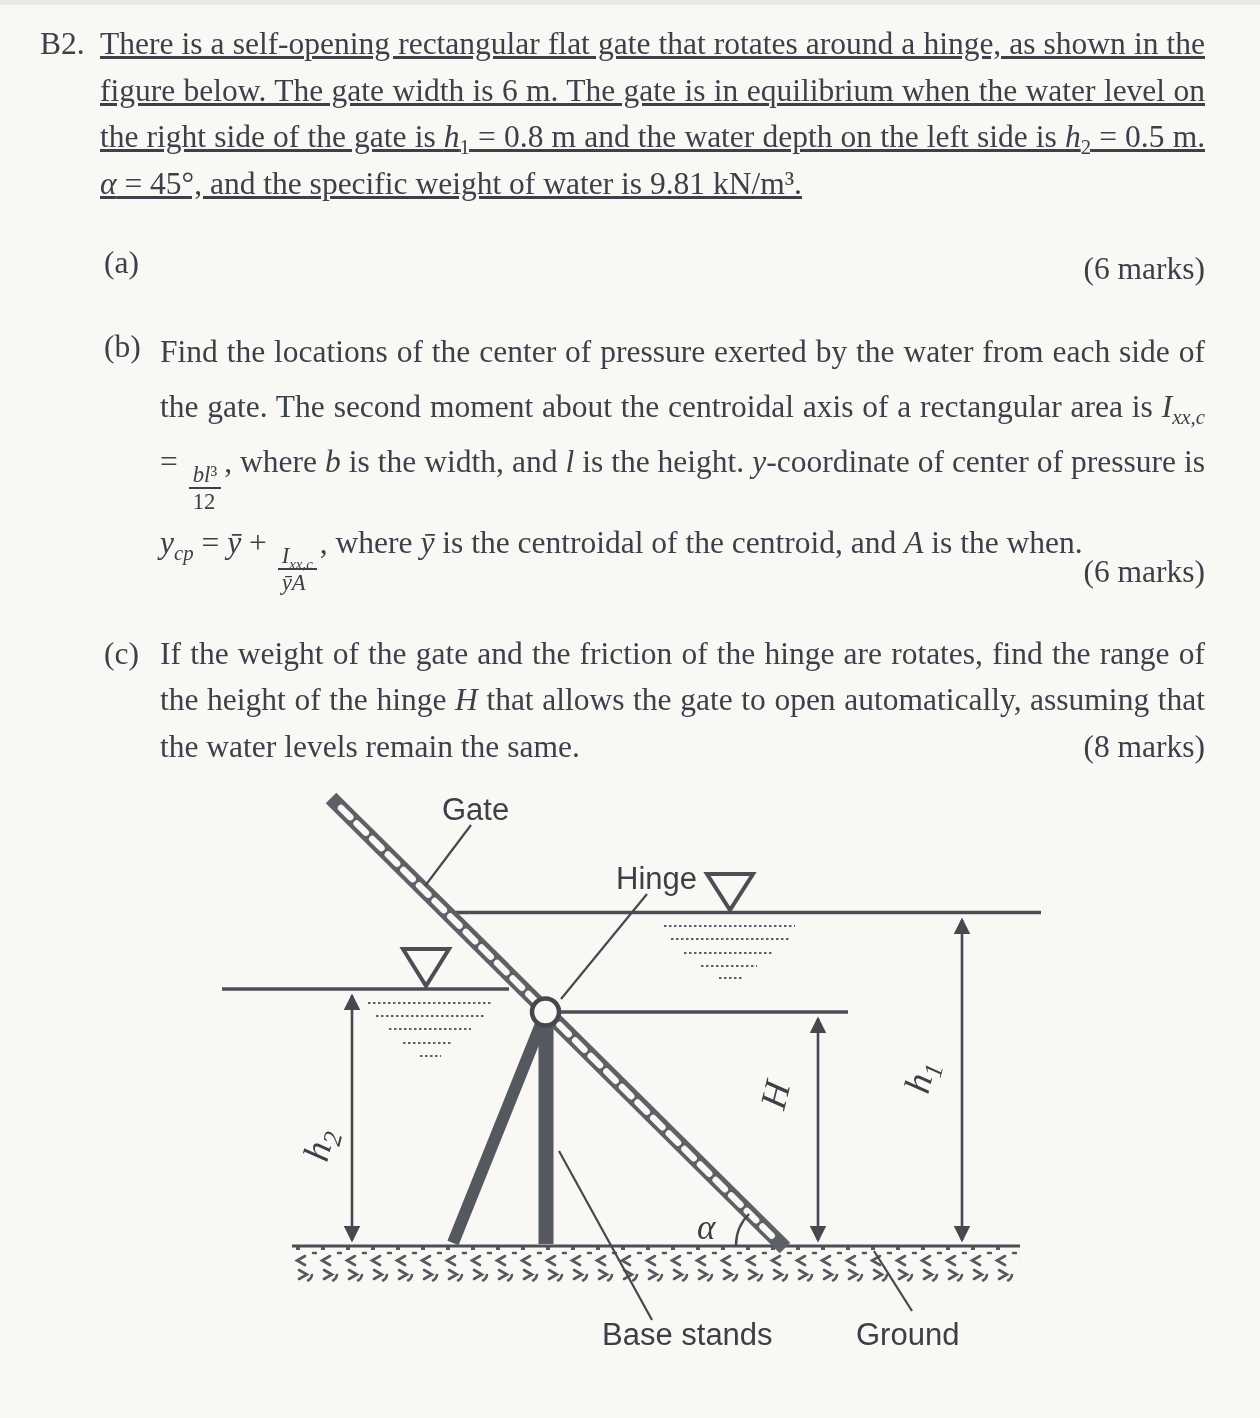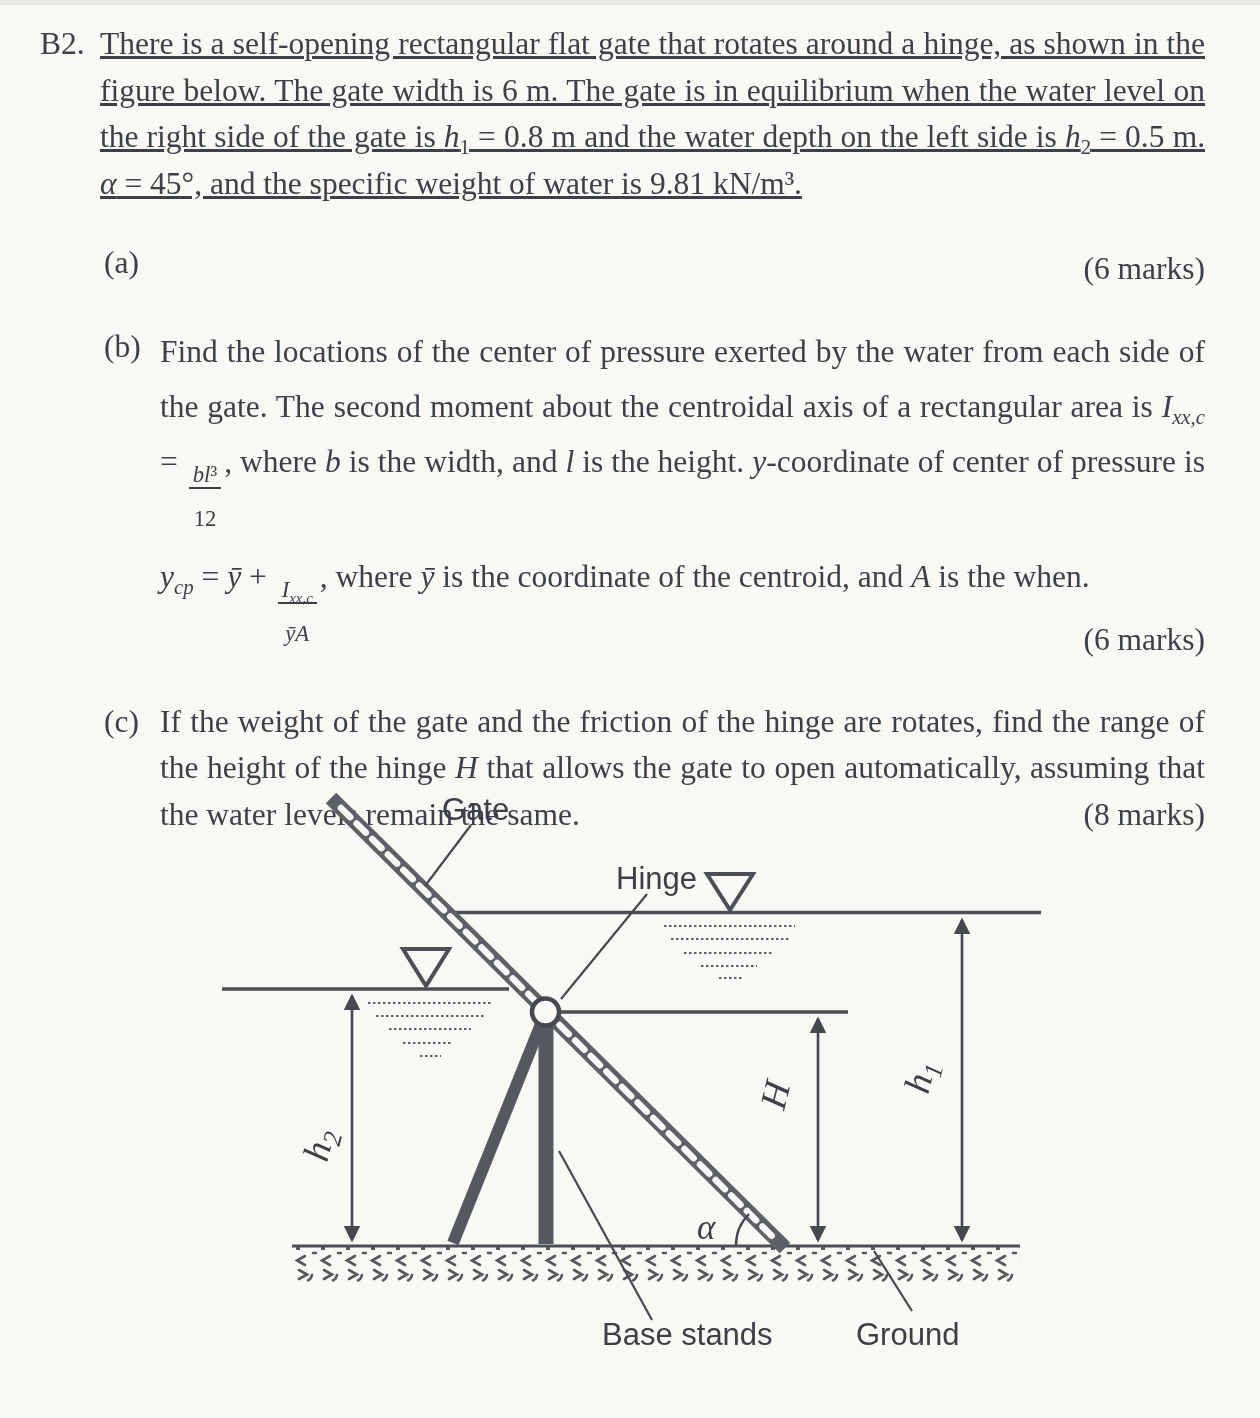--- a/index.html
+++ b/index.html
@@ -30,26 +30,26 @@
   .part-label{flex:0 0 56px;font-size:31.5px;line-height:46.5px;}
   .part-body{flex:1;position:relative;font-size:31.5px;line-height:46.5px;text-align:justify;}
   .part-b .part-body{line-height:55px;}
   .marks-line{ text-align:right; font-size:31.5px; line-height:46.5px; margin-top:6px;}
   .marks-abs{ position:absolute; right:0; bottom:0; font-size:31.5px; line-height:46.5px;}
   .seg-n{}
   .seg-i{font-style:italic;}
   .seg-sub{vertical-align:sub;font-size:0.66em;line-height:0;}
   .seg-isub{font-style:italic;vertical-align:sub;font-size:0.66em;line-height:0;}
   .frac{
-    display:inline-flex;flex-direction:column;align-items:center;
+    display:inline-flex;flex-direction:column;
     vertical-align:-0.45em;font-size:0.72em;line-height:1.12;
     margin:0 3px;
   }
   .fnum{display:block;padding:0 4px;border-bottom:2px solid #3c4149;}
-  .fden{display:block;padding:17px 4px;}
+  .fden{display:block;padding:0 4px;}
   .figure-wrap{position:absolute;left:0;top:758px;width:1072px;height:660px;}
   svg text{user-select:none;}
 </style>
 </head>
 <body>
 
 <div class="page">
 
   <div class="textblock">
 
@@ -67,21 +67,21 @@
 
     <div class="part part-b">
       <div class="part-label">(b)</div>
       <div class="part-body">
         <span><span class="seg-n">Find the locations of the center of pressure exerted by the water from each side of the gate. The second moment about the centroidal axis of a rectangular area is </span><span class="seg-i">I</span><span class="seg-isub">xx,c</span><span class="seg-n"> = </span><span class="frac">
               <span class="fnum"><span class="seg-i">bl</span><span class="seg-n">³</span></span>
               <span class="fden"><span class="seg-n">12</span></span>
             </span><span class="seg-n">, where </span><span class="seg-i">b</span><span class="seg-n"> is the width, and </span><span class="seg-i">l</span><span class="seg-n"> is the height. </span><span class="seg-i">y</span><span class="seg-n">-coordinate of center of pressure is </span><span class="seg-i">y</span><span class="seg-isub">cp</span><span class="seg-n"> = </span><span class="seg-i">ȳ</span><span class="seg-n"> + </span><span class="frac">
               <span class="fnum"><span class="seg-i">I</span><span class="seg-isub">xx,c</span></span>
               <span class="fden"><span class="seg-i">ȳA</span></span>
-            </span><span class="seg-n">, where </span><span class="seg-i">ȳ</span><span class="seg-n"> is the coordinate of the centroid, and </span><span class="seg-i">A</span><span class="seg-n"> is the when.</span></span>
+            </span><span class="seg-n">, where </span><span class="seg-i">ȳ</span><span class="seg-n"> is the centroidal of the centroid, and </span><span class="seg-i">A</span><span class="seg-n"> is the when.</span></span>
         <span class="marks-abs">(6 marks)</span>
       </div>
     </div>
 
     <div class="part part-c">
       <div class="part-label">(c)</div>
       <div class="part-body">
         <span><span class="seg-n">If the weight of the gate and the friction of the hinge are rotates, find the range of the height of the hinge </span><span class="seg-i">H</span><span class="seg-n"> that allows the gate to open automatically, assuming that the water levels remain the same.</span></span>
         <span class="marks-abs">(8 marks)</span>
       </div>

